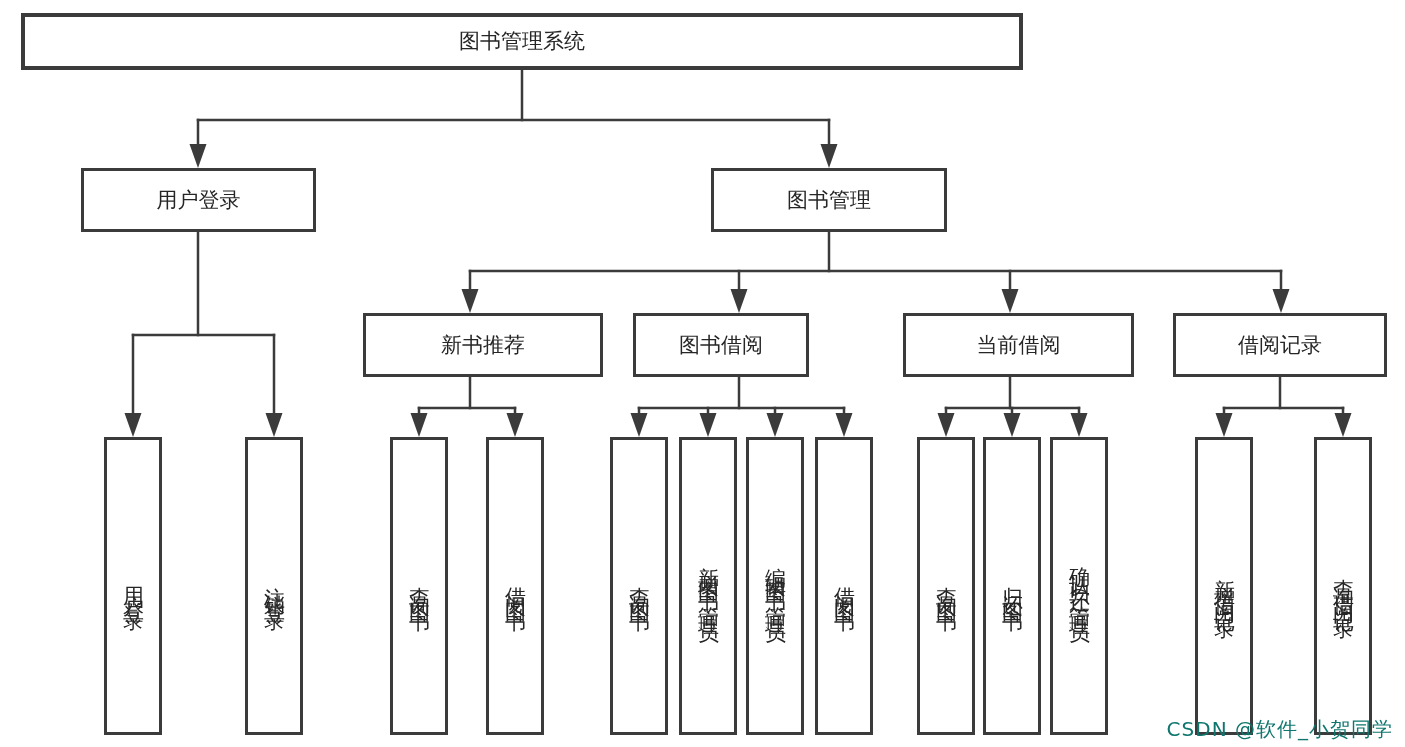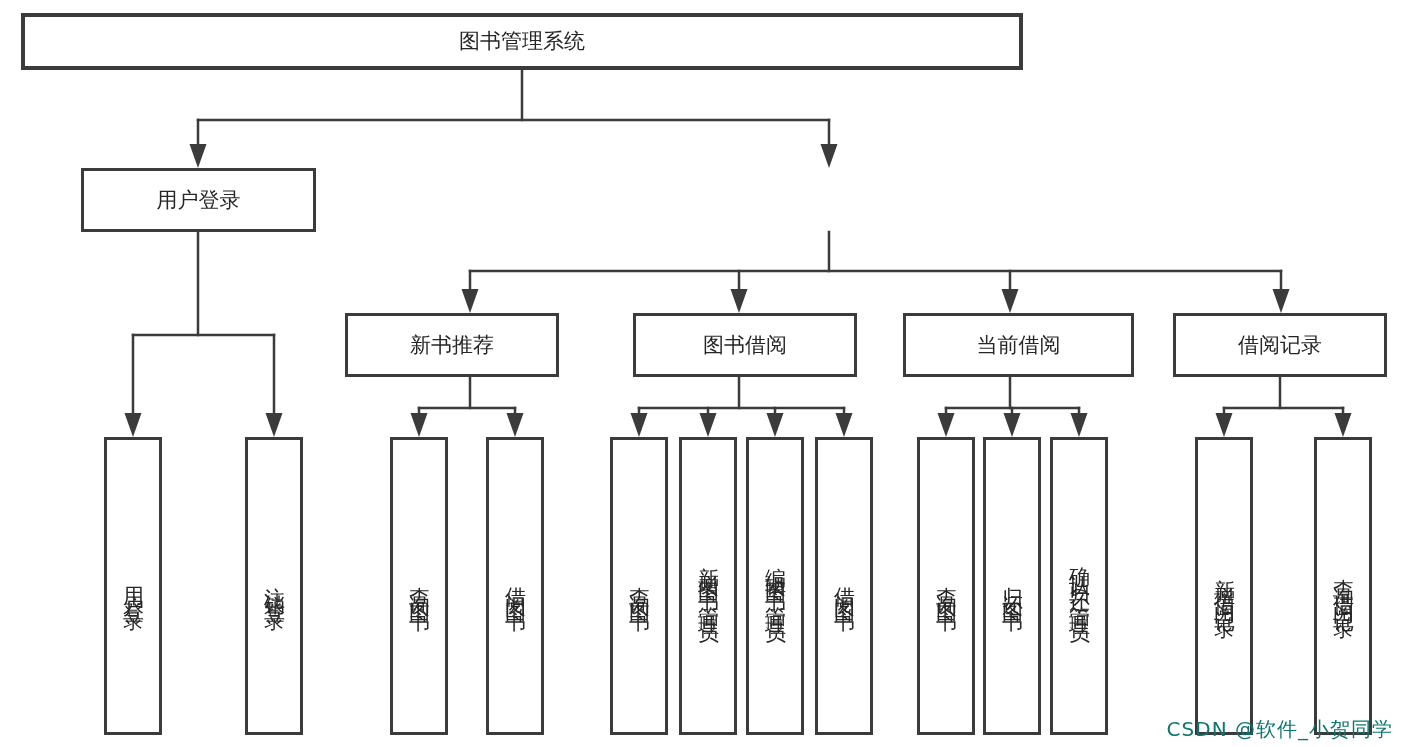--- a/index.html
+++ b/index.html
@@ -115,25 +115,28 @@
       <polygon points="1334.5,413 1351.5,413 1343,437" fill="#3b3b3b"></polygon>
     </svg>
 
   <div class="node root" style="left:21px; top:13px; width:1002px; height:57px">
     <span>图书管理系统</span>
   </div>
 
   <div class="node" style="left:81px; top:168px; width:235px; height:64px">
     <span>用户登录</span>
   </div>
+  <div class="node" style="left:711px; top:168px; width:236px; height:64px">
+    <span>图书管理</span>
+  </div>
 
-  <div class="node" style="left:345px; top:313px; width:214px; height:64px">
+  <div class="node" style="left:363px; top:313px; width:240px; height:64px">
     <span>新书推荐</span>
   </div>
-  <div class="node" style="left:633px; top:313px; width:224px; height:64px">
+  <div class="node" style="left:633px; top:313px; width:176px; height:64px">
     <span>图书借阅</span>
   </div>
   <div class="node" style="left:903px; top:313px; width:231px; height:64px">
     <span>当前借阅</span>
   </div>
   <div class="node" style="left:1173px; top:313px; width:214px; height:64px">
     <span>借阅记录</span>
   </div>
 
   <div class="node leaf" style="left:104px; top:437px; width:58px; height:298px">

